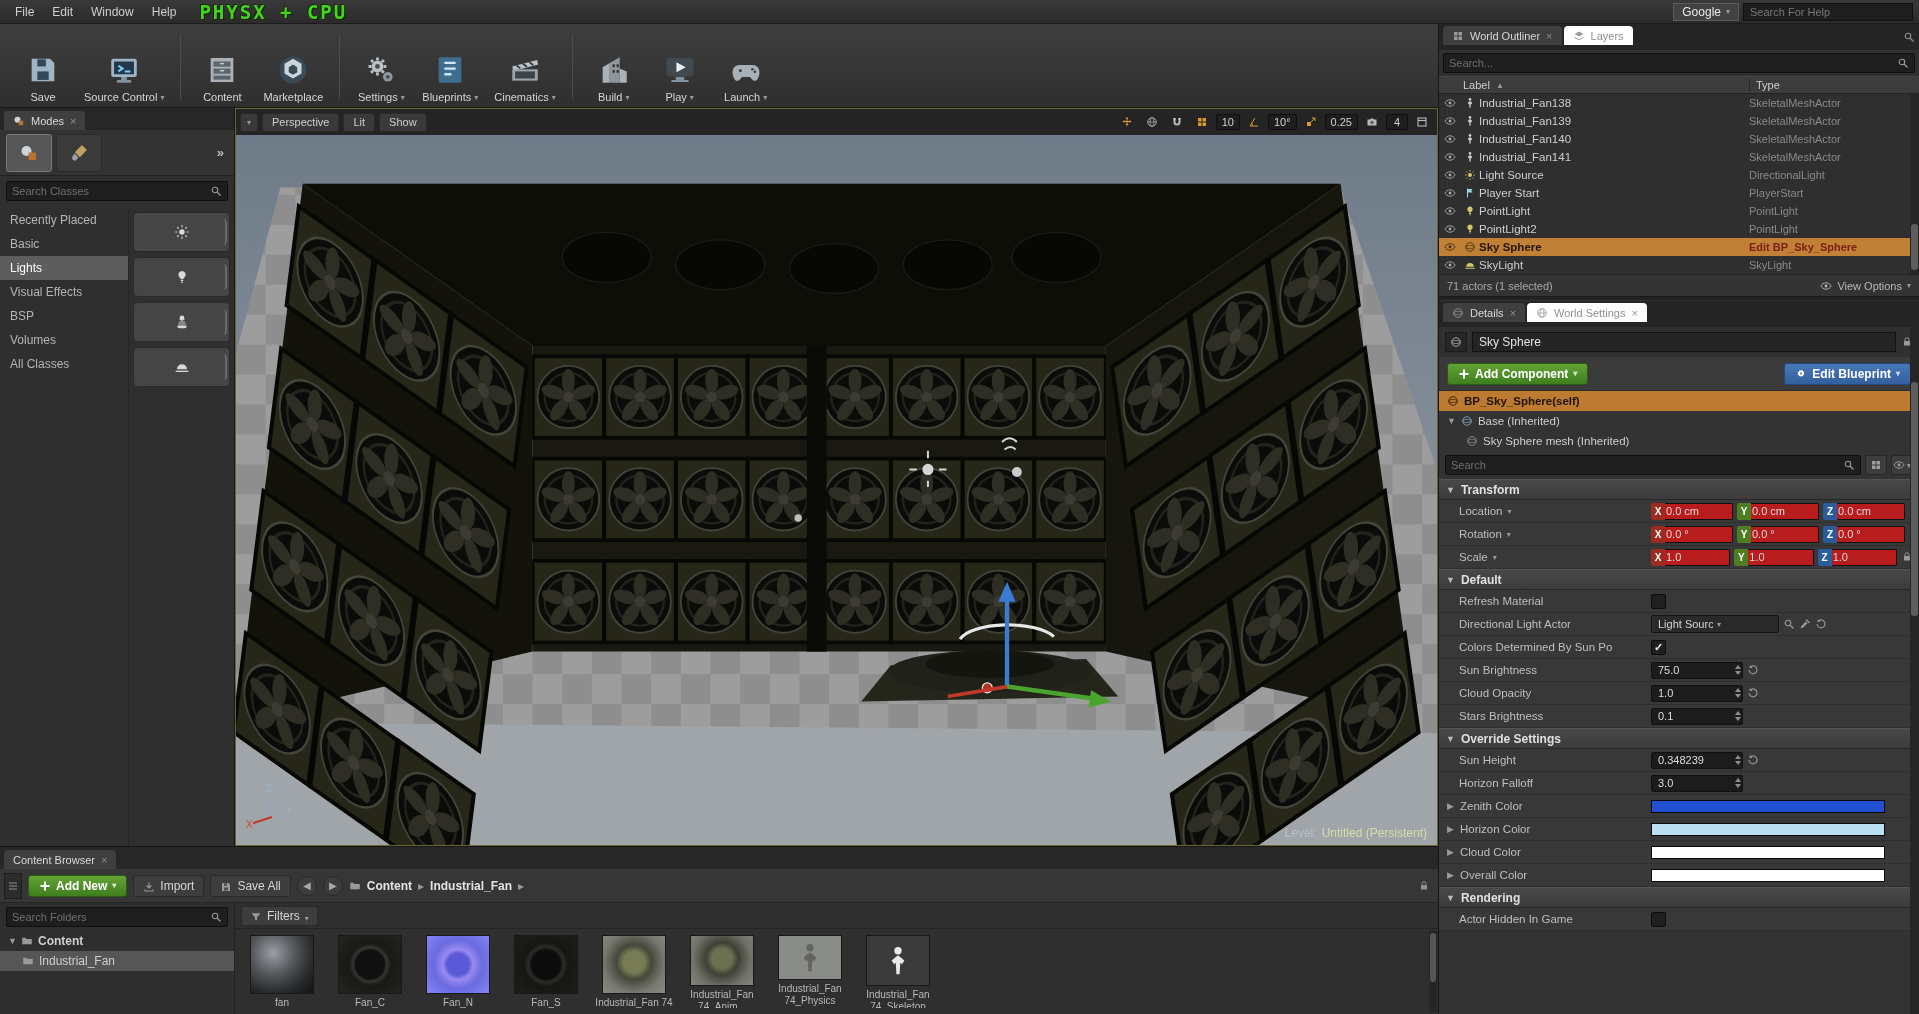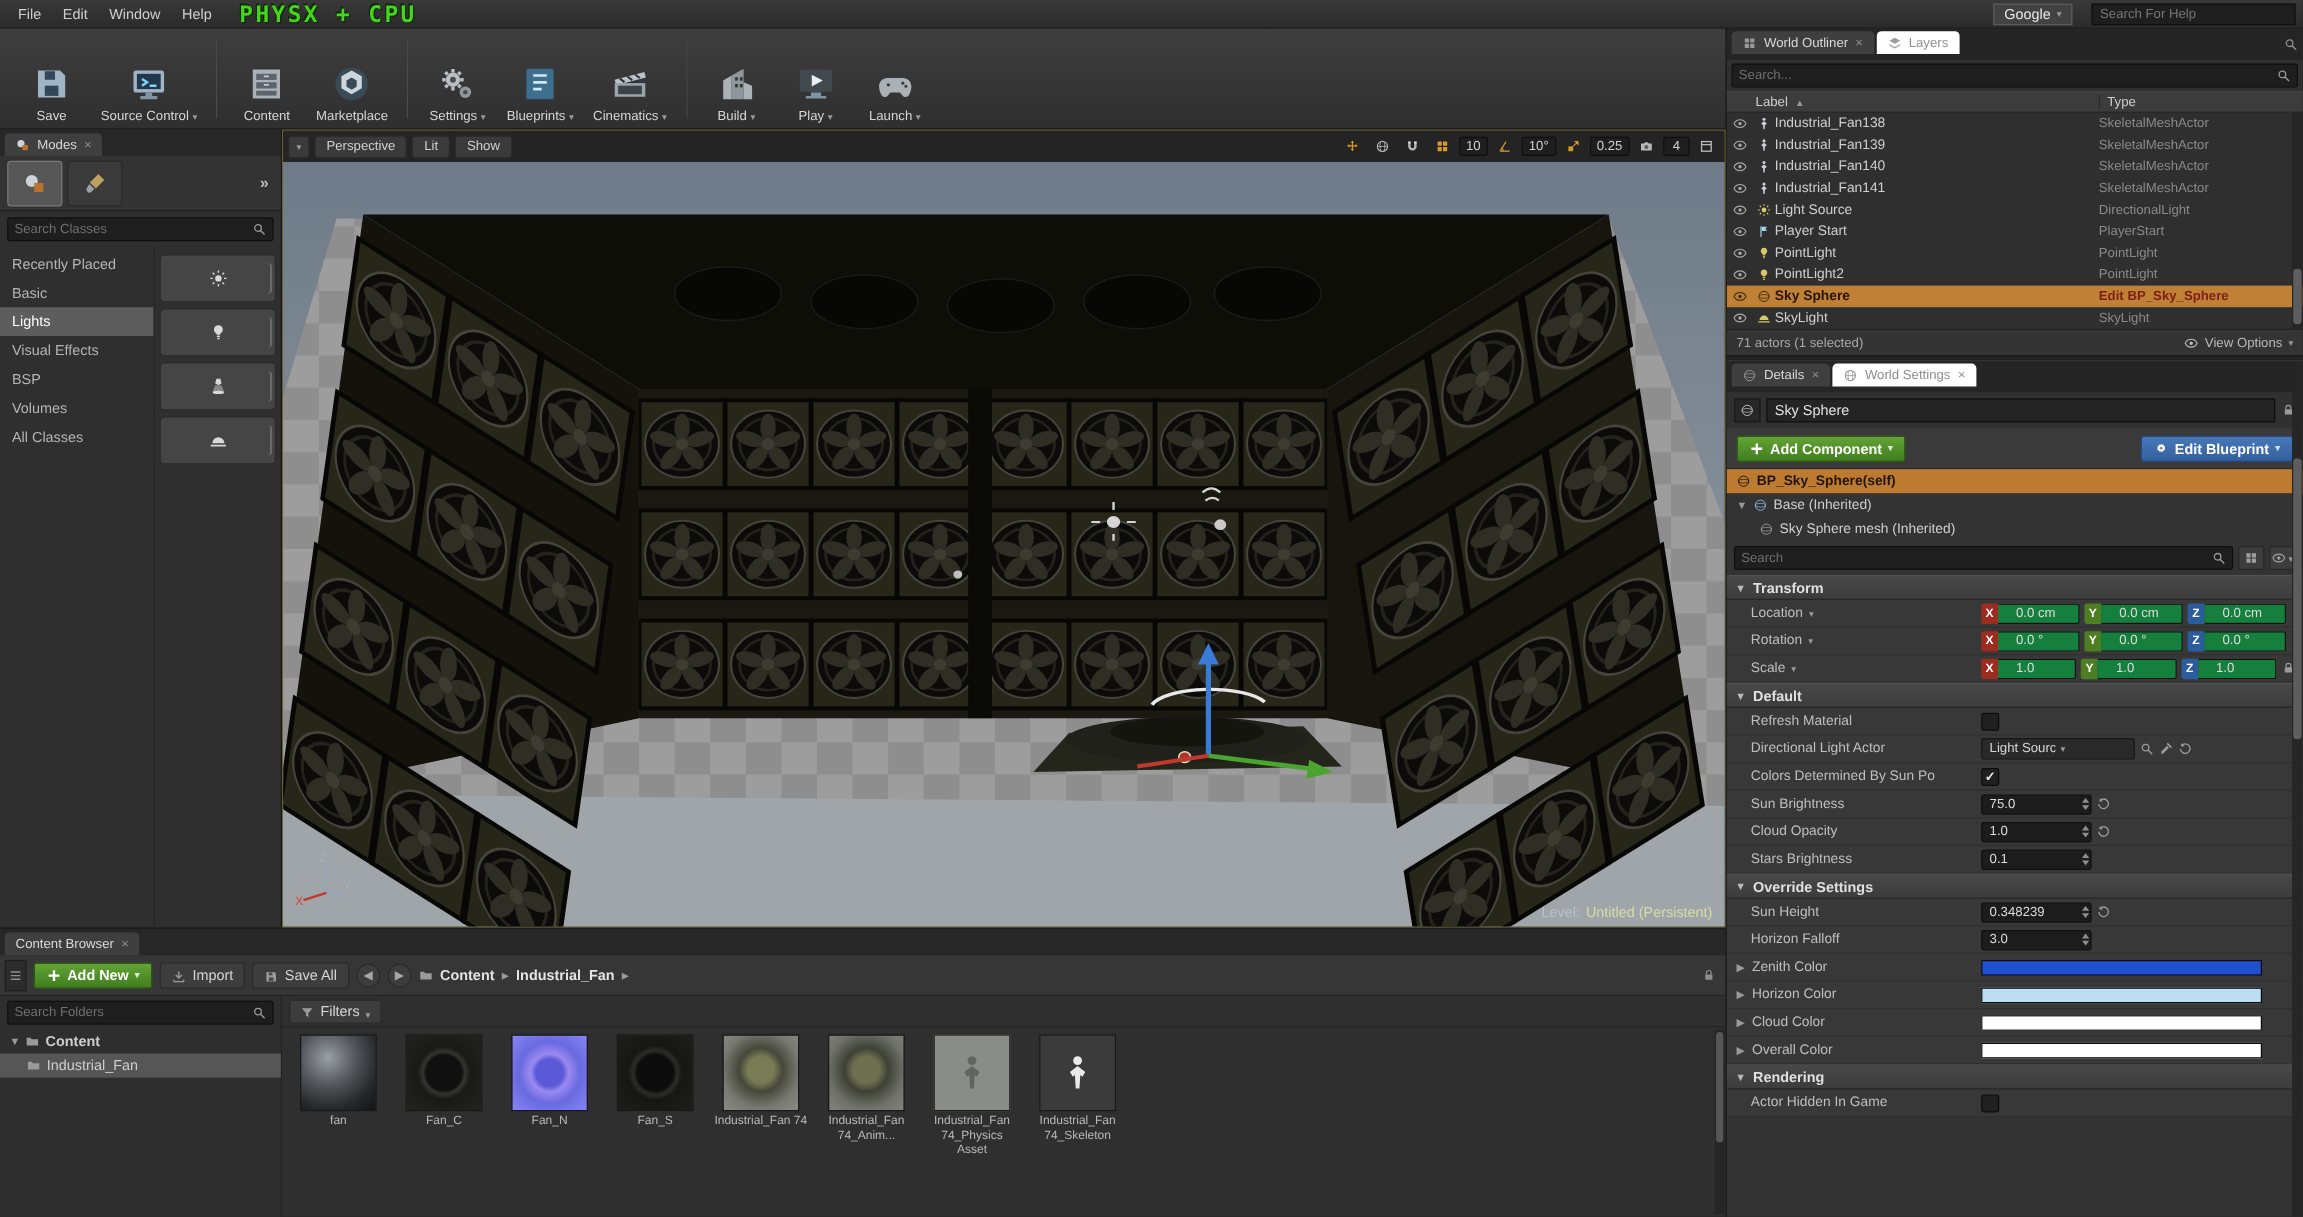--- a/index.html
+++ b/index.html
@@ -9,21 +9,21 @@
 .ic34{width:34px;height:34px}.ic20{width:20px;height:20px}
 .dimc{color:#9a9a9a}
 .app{display:flex;flex-direction:column;width:1919px;height:1014px}
 
 
 .menubar{height:24px;background:linear-gradient(#393939,#2b2b2b);border-bottom:1px solid #1c1c1c;
   display:flex;align-items:center;padding:0 6px;flex:0 0 auto}
 .menu-item{padding:2px 9px;color:#cfcfcf}
 .logo{margin-left:14px;font-family:"DejaVu Sans Mono",monospace;font-weight:bold;font-size:19px;
   letter-spacing:2px;color:#46d41d;text-shadow:1px 1px 0 #0c2a02,-1px -1px 0 #0c2a02}
-.mb-right{margin-left:auto;display:flex;align-items:center;gap:16px}
+.mb-right{margin-left:auto;display:flex;align-items:center;gap:4px}
 .google-btn{display:flex;align-items:center;gap:5px;background:#424242;border:1px solid #5c5c5c;
   padding:1px 8px;color:#e8e8e8;height:18px}
 .help-search{width:170px;height:18px;background:#1e1e1e;border:1px solid #101010;color:#bdbdbd;
   padding:0 6px;font-size:11px;font-family:inherit}
 .help-search::placeholder{color:#777}
 
 
 .below{flex:1;display:flex;min-height:0}
 .left-col{width:1438px;display:flex;flex-direction:column;min-height:0}
 .right-col{width:481px;background:#2b2b2b;border-left:1px solid #161616;display:flex;
@@ -88,21 +88,21 @@
 .level-tag b{color:#d9dcA5;font-weight:normal;margin-left:5px}
 .axis-gizmo{position:absolute;left:14px;bottom:10px;width:52px;height:52px;font-size:10px}
 .axis-gizmo .zl{position:absolute;left:16px;top:0;color:#9fb2c8}
 .axis-gizmo .zline{position:absolute;left:20px;top:11px;width:2px;height:20px;background:#9aa7b8}
 .axis-gizmo .yline{position:absolute;left:21px;top:30px;width:22px;height:2px;background:#9aa7b8;transform:rotate(18deg);transform-origin:left center}
 .axis-gizmo .yl{position:absolute;left:36px;top:22px;color:#9fb2c8}
 .axis-gizmo .xline{position:absolute;left:2px;top:33px;width:20px;height: 2px;background:#c0392b;transform:rotate(-18deg);transform-origin:right center}
 .axis-gizmo .xl{position:absolute;left:-4px;top:36px;color:#d04a35}
 
 
-.cb{height:241px;background:#2f2f2f;border-top:1px solid #161616;display:flex;flex-direction:column;flex:0 0 auto}
+.cb{height:168px;background:#2f2f2f;border-top:1px solid #161616;display:flex;flex-direction:column;flex:0 0 auto}
 .cb-toolbar{height:34px;display:flex;align-items:center;gap:6px;padding:0 8px 0 4px;background:#363636;
   border-bottom:1px solid #242424}
 .src-toggle{width:18px;height:26px;background:#2c2c2c;border:1px solid #1e1e1e;display:flex;
   align-items:center;justify-content:center;color:#8f8f8f}
 .btn-green{display:flex;align-items:center;gap:5px;background:linear-gradient(#63a336,#3f7e1e);
   border:1px solid #2c5a12;border-radius:3px;color:#fff;font-weight:bold;padding:3px 10px;font-size:12px}
 .btn-dark{display:flex;align-items:flex-end;gap:5px;background:#3d3d3d;border:1px solid #2a2a2a;
   border-radius:3px;color:#d6d6d6;padding:3px 9px;font-size:12px}
 .nav-arrow{width:20px;height:20px;border-radius:10px;background:#3d3d3d;border:1px solid #2a2a2a;
   color:#a8a8a8;display:flex;align-items:center;justify-content:center;font-size:10px}
@@ -186,22 +186,22 @@
 .prow{min-height:23px;display:flex;align-items:center;background:#383838;border-bottom:1px solid #2f2f2f;
   padding-right:6px}
 .plabel{width:212px;padding-left:20px;color:#bfbfbf;font-size:11.5px;white-space:nowrap;
   overflow:hidden;display:flex;align-items:center;gap:5px;flex:0 0 auto}
 .plabel .exp{color:#9a9a9a;font-size:9px;margin-left:-12px;width:8px}
 .pval{flex:1;display:flex;align-items:center;gap:4px;min-width:0}
 .axisfield{display:flex;align-items:center;height:17px;flex:1;max-width:82px}
 .axchip{width:14px;height:17px;display:flex;align-items:center;justify-content:center;color:#fff;
   font-size:10px;font-weight:bold;border-radius:2px 0 0 2px}
 .ax-x{background:#9c2b20}.ax-y{background:#4e7e22}.ax-z{background:#2b5c9e}
-.axval{flex:1;background:#15803d;border:1px solid #101010;border-left:none;height:17px;
-  display:flex;align-items:center;padding:0 15px;color:#dcdcdc;font-size:11px;border-radius:0 2px 2px 0}
+.axval{flex:1;background:#b91c1c;border:1px solid #101010;border-left:none;height:17px;
+  display:flex;align-items:center;padding:0 1px;color:#dcdcdc;font-size:11px;border-radius:0 2px 2px 0}
 .numfield{width:92px;height:17px;background:#1c1c1c;border:1px solid #101010;border-radius:2px;
   display:flex;align-items:center;padding-left:6px;color:#dcdcdc;font-size:11px}
 .numfield .numval{flex:1}
 .spin{width:9px;height:15px;display:flex;flex-direction:column;align-items:center;justify-content:center;gap:2px}
 .spin i{width:0;height:0;border-left:3px solid transparent;border-right:3px solid transparent}
 .spin .up{border-bottom:4px solid #8f8f8f}
 .spin .dn{border-top:4px solid #8f8f8f}
 .dropfield{width:128px;height:18px;background:#2a2a2a;border:1px solid #161616;border-radius:2px;
   display:flex;align-items:center;padding:0 6px;color:#d6d6d6;font-size:11px;gap:4px}
 .dropfield span{flex:1;white-space:nowrap;overflow:hidden}

